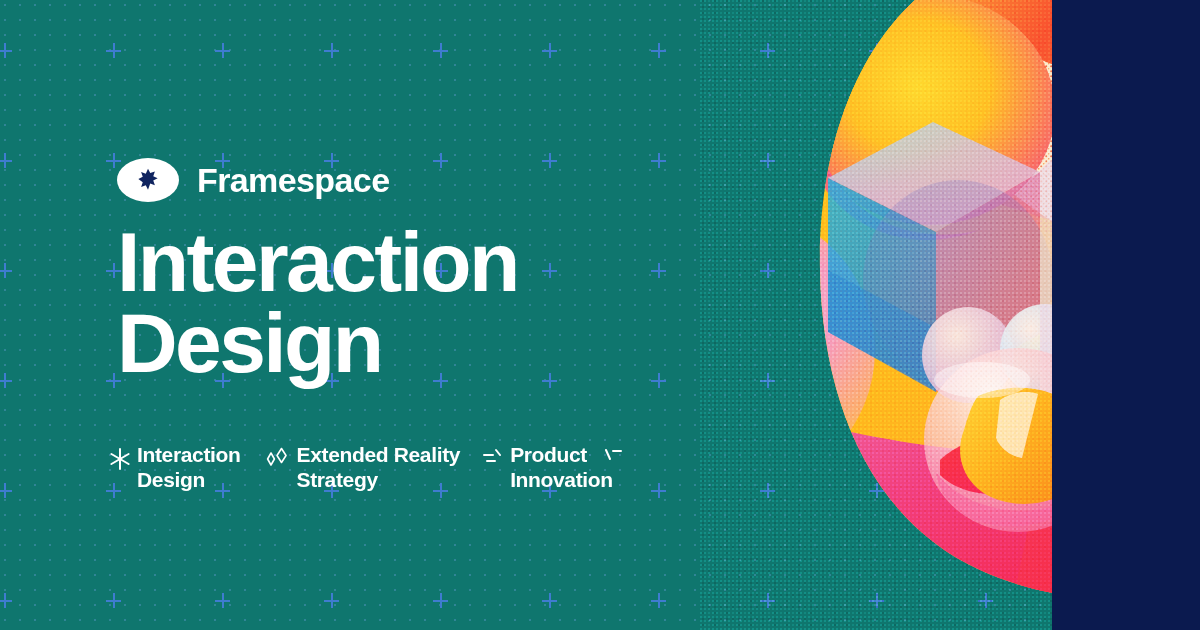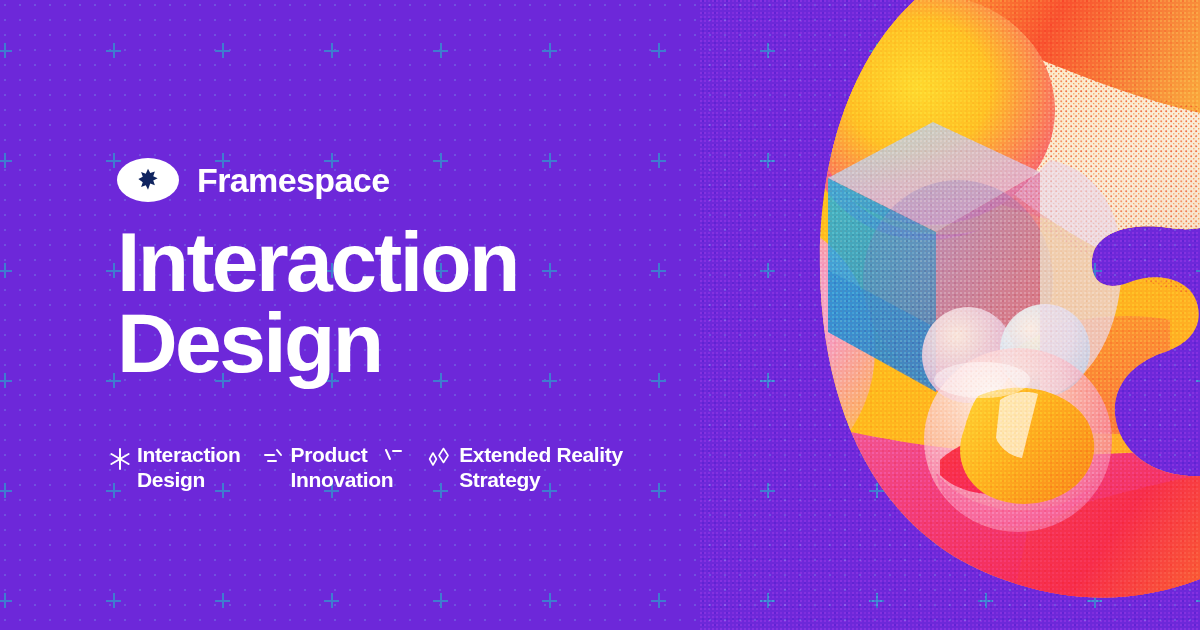--- a/index.html
+++ b/index.html
@@ -5,24 +5,24 @@
 <style>
   html, body {
     margin: 0;
     padding: 0;
     background: #0b1a4f;
   }
   * { box-sizing: border-box; }
 
   .canvas {
     position: relative;
-    width: 1200px;
+    width: 1052px;
     height: 630px;
     overflow: hidden;
-    background: #6d28d9;
+    background: #0f766e;
     font-family: "Liberation Sans", sans-serif;
   }
 
   
   .bg-dots {
     position: absolute;
     inset: 0;
     background-image:
       radial-gradient(circle at 1px 1px, rgba(120,165,235,0.32) 1px, transparent 1.4px);
     background-size: 15px 15px;
@@ -481,48 +481,48 @@
               <line x1="2.4" y1="17" x2="19.6" y2="7"></line>
             </g>
           </svg>
         </span>
         <span class="tag-label">Interaction
 Design</span>
       </div>
 
       <div class="tag">
         <span class="tag-icon">
+          <svg width="28" height="24" viewBox="0 0 28 24" aria-hidden="true">
+            <g fill="none" stroke="#ffffff" stroke-width="1.6" stroke-linejoin="round">
+              <path d="M8 6 L11.4 12 L8 18 L4.6 12 Z"></path>
+              <path d="M18.5 1.5 L23 8.5 L18.5 15.5 L14 8.5 Z"></path>
+            </g>
+          </svg>
+        </span>
+        <span class="tag-label">Extended Reality
+Strategy</span>
+      </div>
+
+      <div class="tag">
+        <span class="tag-icon">
           <svg width="22" height="24" viewBox="0 0 22 24" aria-hidden="true">
             <g stroke="#ffffff" stroke-width="2" stroke-linecap="round">
               <line x1="2" y1="8" x2="11" y2="8"></line>
               <line x1="5" y1="14" x2="13" y2="14"></line>
               <line x1="14" y1="3" x2="18" y2="8"></line>
             </g>
           </svg>
         </span>
         <span class="tag-label">Product
 Innovation</span>
         <span class="tag-icon" style="margin-left:-16px;">
           <svg width="20" height="24" viewBox="0 0 20 24" aria-hidden="true">
             <g stroke="#ffffff" stroke-width="2" stroke-linecap="round">
               <line x1="10" y1="4" x2="18" y2="4"></line>
               <line x1="3" y1="3" x2="7" y2="12"></line>
             </g>
           </svg>
         </span>
       </div>
 
-      <div class="tag">
-        <span class="tag-icon">
-          <svg width="28" height="24" viewBox="0 0 28 24" aria-hidden="true">
-            <g fill="none" stroke="#ffffff" stroke-width="1.6" stroke-linejoin="round">
-              <path d="M8 6 L11.4 12 L8 18 L4.6 12 Z"></path>
-              <path d="M18.5 1.5 L23 8.5 L18.5 15.5 L14 8.5 Z"></path>
-            </g>
-          </svg>
-        </span>
-        <span class="tag-label">Extended Reality
-Strategy</span>
-      </div>
-
     </div>
   </div>
 </div>
 
 </body></html>

